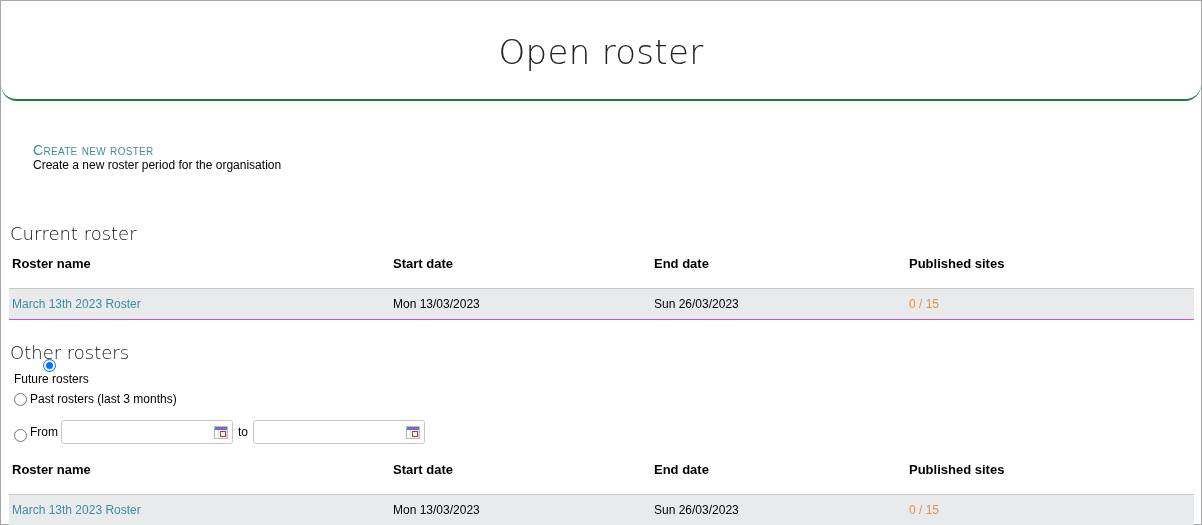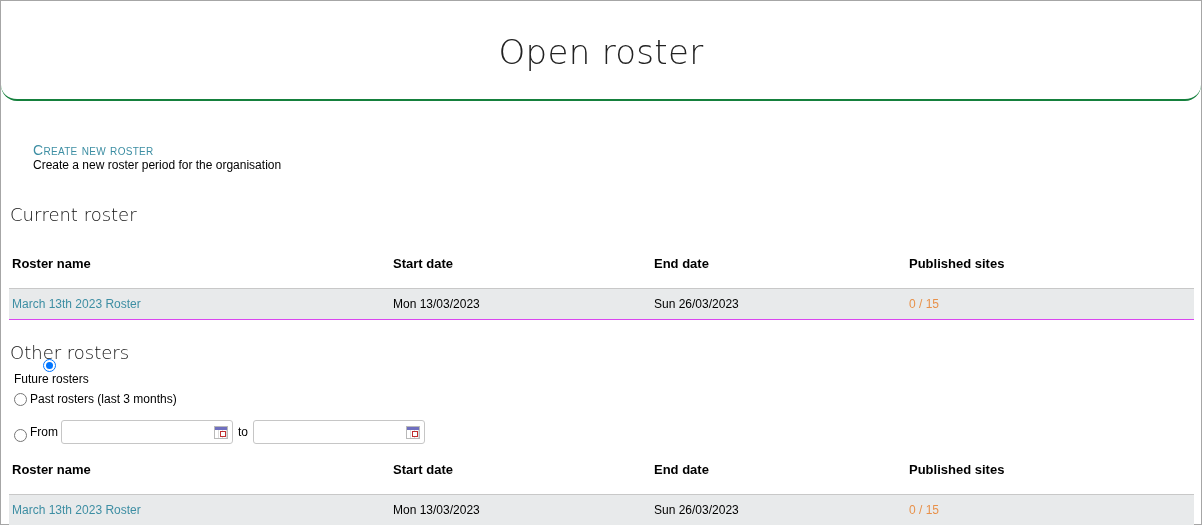--- a/index.html
+++ b/index.html
@@ -116,21 +116,21 @@
 <div class="frame">
   <div class="header">
     <div class="page-title">Open roster</div>
   </div>
 
   <div class="create-block">
     <a class="create-link">Create new roster</a>
     <div class="create-desc">Create a new roster period for the organisation</div>
   </div>
 
-  <h2 class="section-title" style="top:203px;">Current roster</h2>
+  <h2 class="section-title" style="top:222px;">Current roster</h2>
 
   <table class="table" style="top:249px;">
     <thead>
       <tr>
         <th class="col-name">Roster name</th>
         <th class="col-start">Start date</th>
         <th class="col-end">End date</th>
         <th>Published sites</th>
       </tr>
     </thead>

